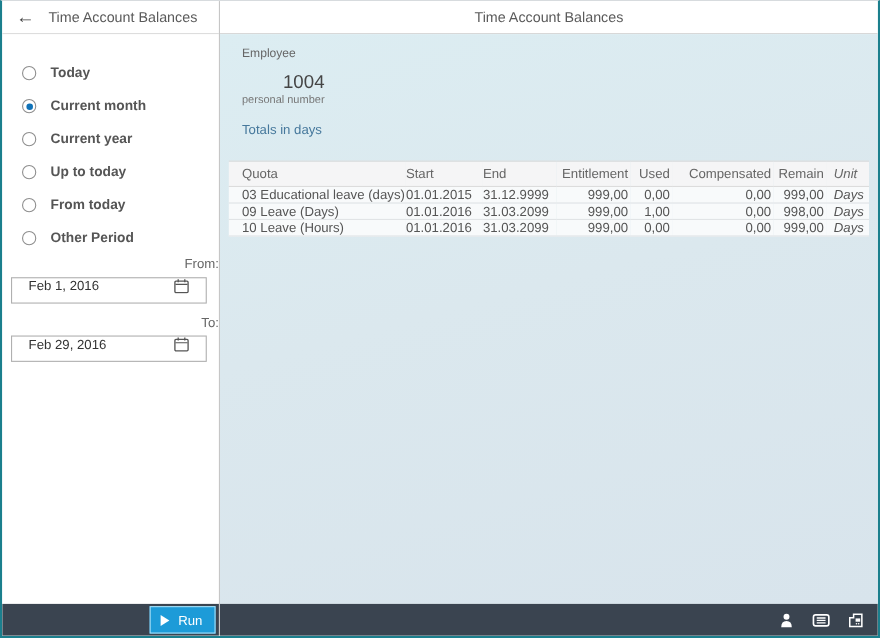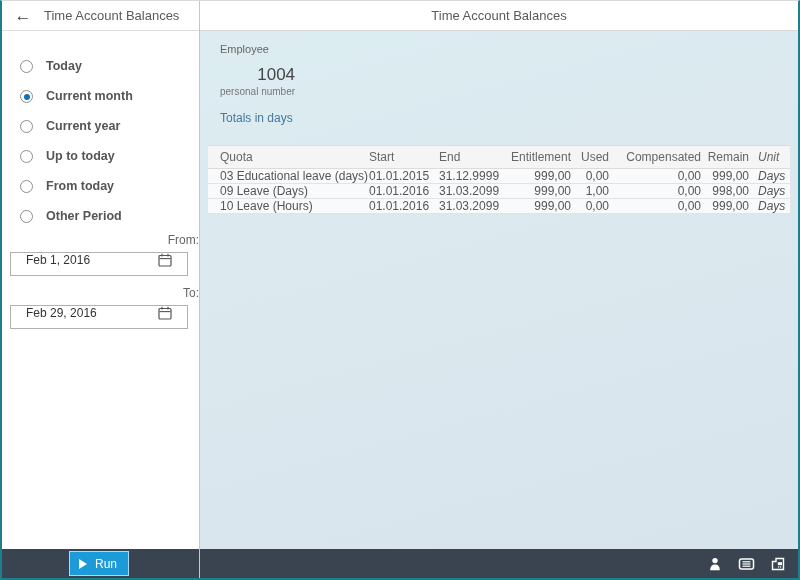--- a/index.html
+++ b/index.html
@@ -33,21 +33,21 @@
   .option-label { font-size:12.5px; color:#555; }
 
   .field-label { margin:10px 0 5px 8px; font-size:12px; color:#666;text-align:right; }
   .date-input { margin-left:8px; width:178px; height:24px; border:1px solid #b0b0b0;
     background:#fff; display:flex; justify-content:space-between;
     padding:0 15px; cursor:text; }
   .date-value { font-size:12px; color:#333; }
   .cal-icon { display:flex; cursor:pointer; }
 
   .sidebar-footer { margin-top:auto; height:29px; background:#3a4450;
-    display:flex; align-items:center; justify-content:center; padding-right:3px;
+    display:flex; align-items:center; justify-content:flex-end; padding-right:3px;
     flex:0 0 auto; }
   .run-btn { background:#1d9bd8; border:1px solid #a8def5; color:#fff;
     font-size:12px; height:25px; padding:0 11px 0 9px; display:flex;
     align-items:center; cursor:pointer; }
   .play-icon { width:0; height:0; border-left:8px solid #fff;
     border-top:5px solid transparent; border-bottom:5px solid transparent;
     margin-right:8px; }
 
   
   .main { flex:1; display:flex; flex-direction:column; min-width:0; }

